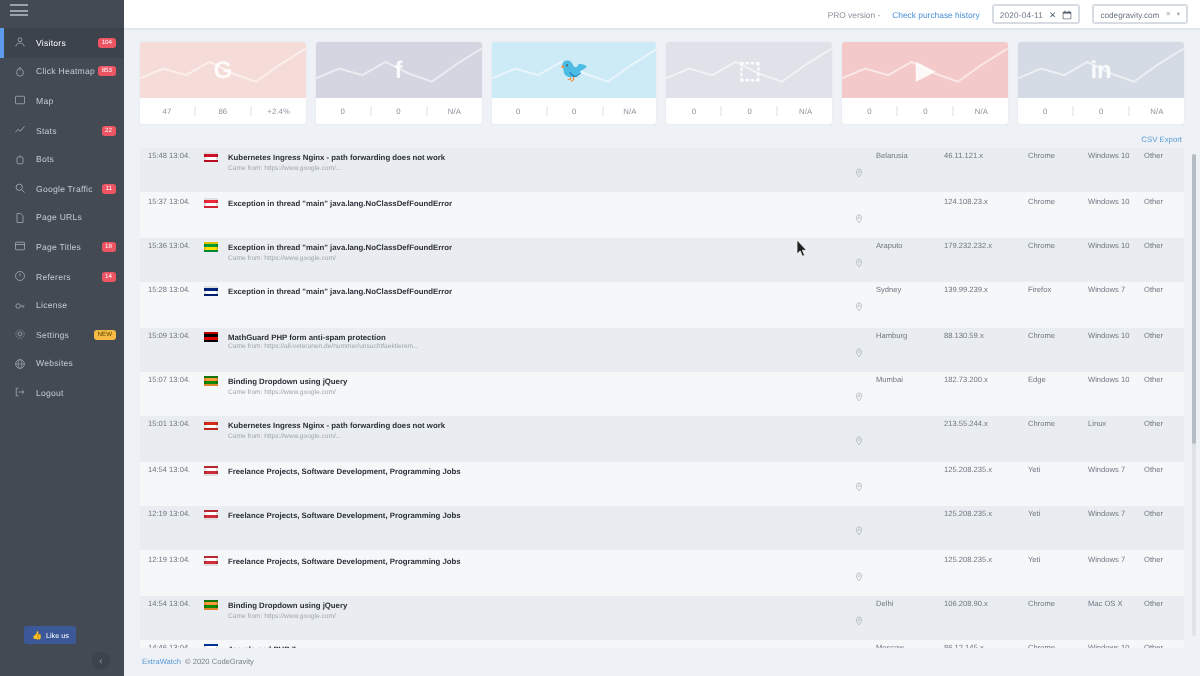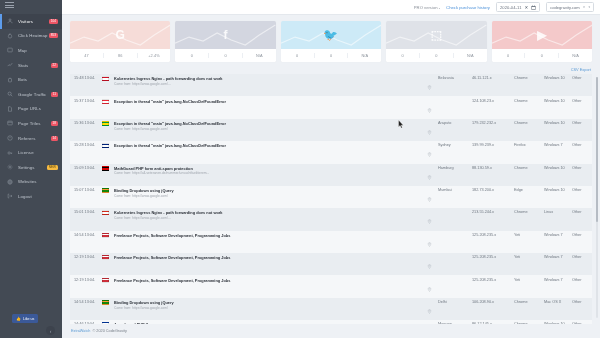--- a/index.html
+++ b/index.html
@@ -399,20 +399,33 @@
               <polyline points="0,22 14,16 28,20 42,12 56,19 70,24 84,14 100,4" fill="none" stroke="rgba(255,255,255,.55)" stroke-width="1.2"></polyline>
             </svg>
             <span class="card-glyph">▶</span>
           </div>
           <div class="card-stats">
             <span class="card-stat">0</span>
             <span class="card-stat">0</span>
             <span class="card-stat">N/A</span>
           </div>
         </div>
+        <div class="card">
+          <div class="card-head" style="background: rgb(213, 219, 228);">
+            <svg class="card-spark" viewBox="0 0 100 30" preserveAspectRatio="none">
+              <polyline points="0,22 14,16 28,20 42,12 56,19 70,24 84,14 100,4" fill="none" stroke="rgba(255,255,255,.55)" stroke-width="1.2"></polyline>
+            </svg>
+            <span class="card-glyph">in</span>
+          </div>
+          <div class="card-stats">
+            <span class="card-stat">0</span>
+            <span class="card-stat">0</span>
+            <span class="card-stat">N/A</span>
+          </div>
+        </div>
       </div>
 
     <div class="export-row">
       <span class="export-link">CSV Export</span>
     </div>
 
     <div class="table-wrap">
       <table class="vtable">
         <tbody id="tbody">
             <tr class="odd">

